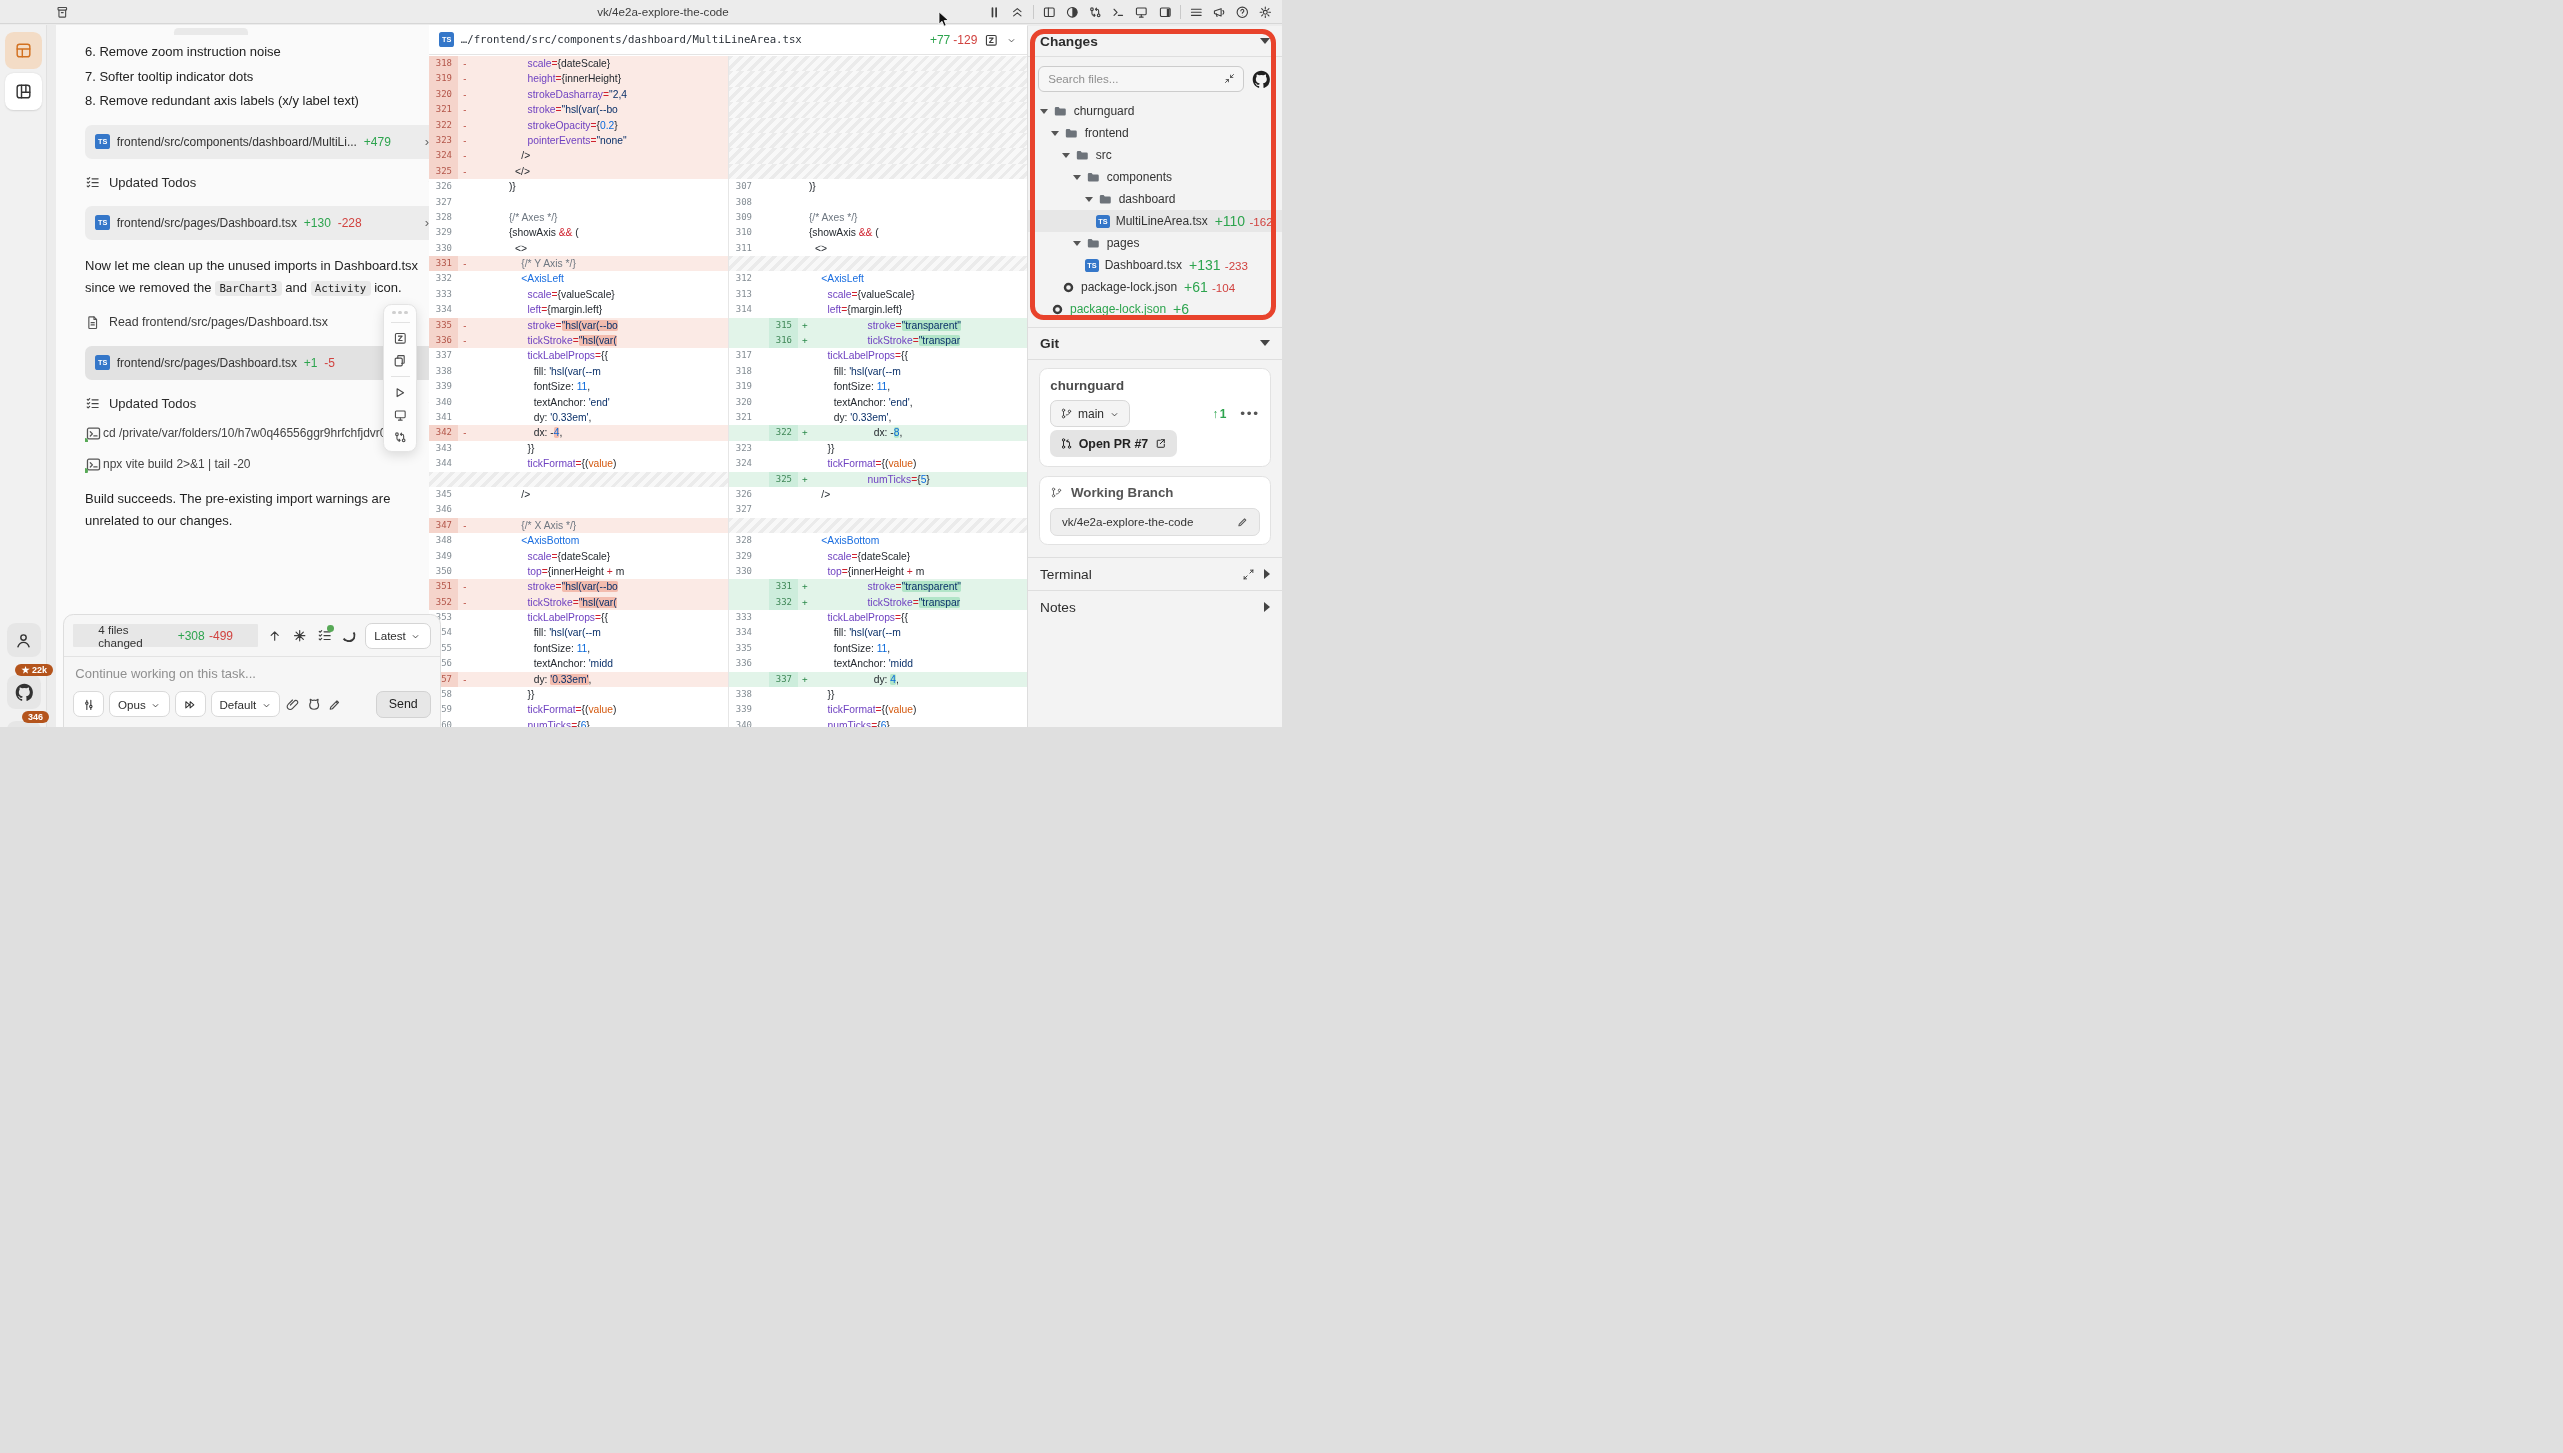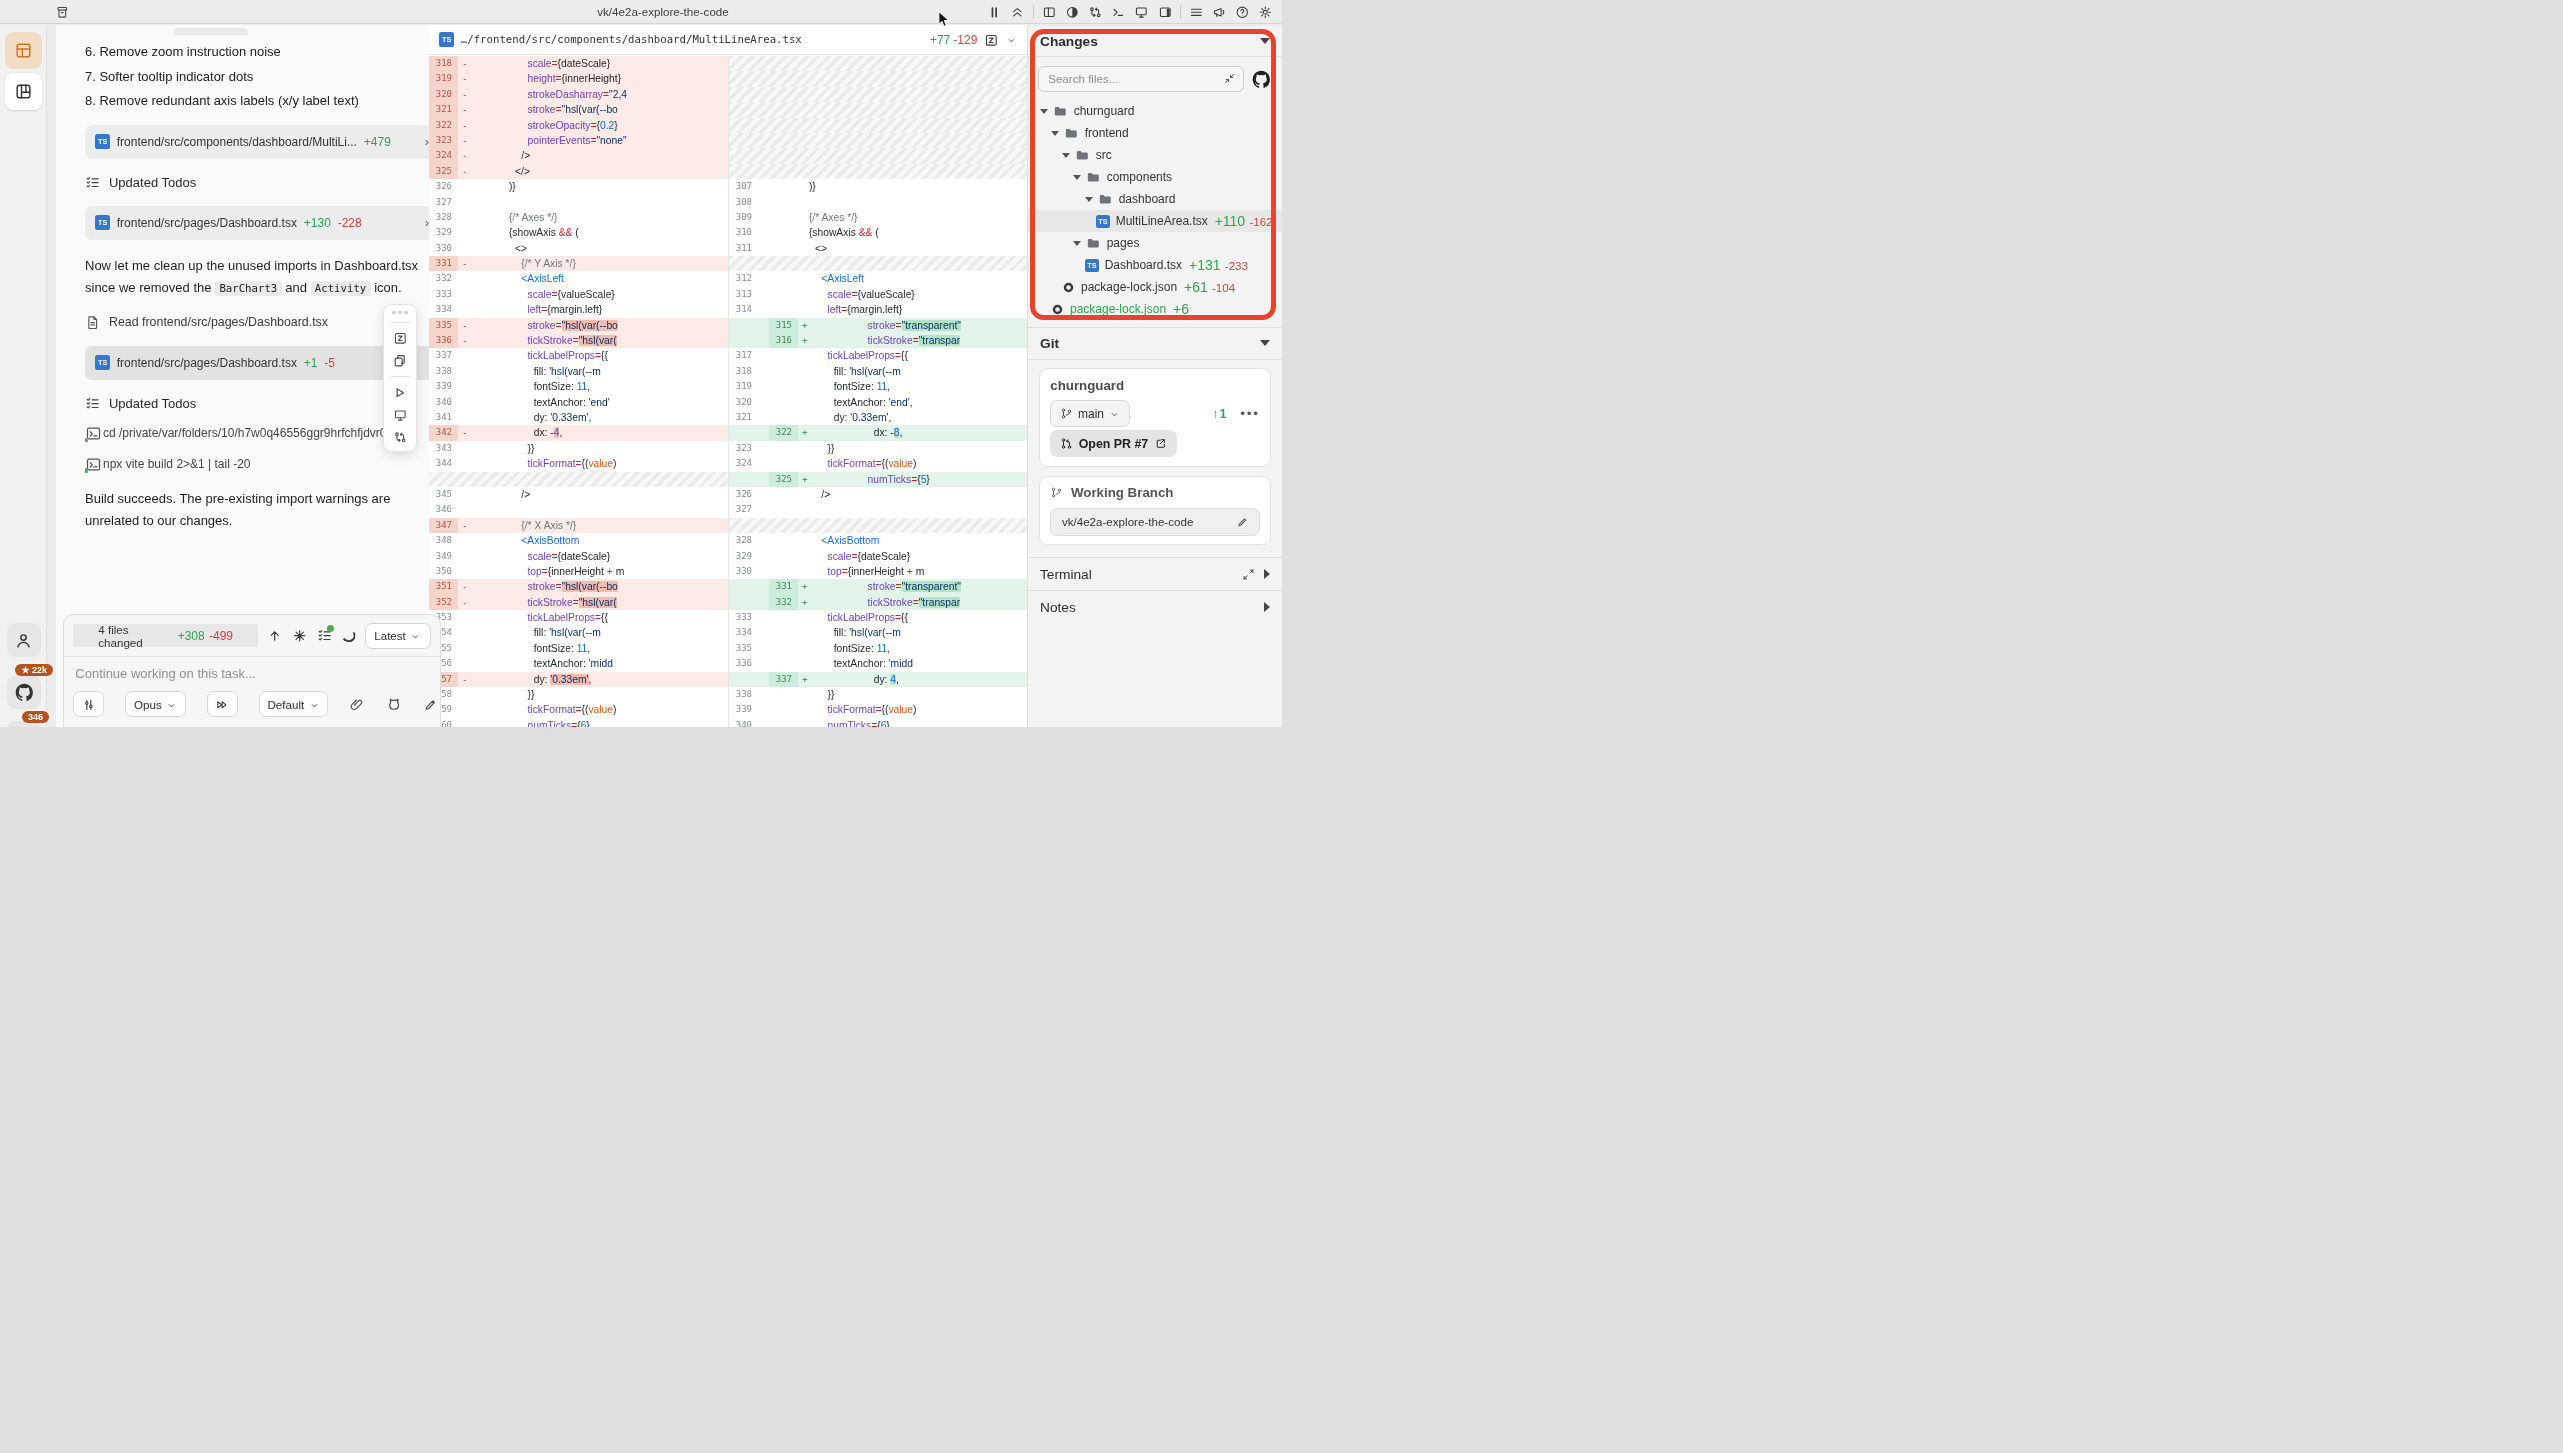--- a/index.html
+++ b/index.html
@@ -51,21 +51,21 @@
   #composer{position:absolute;left:6.9px;right:6.9px;bottom:-12px;height:125px;background:#f6f6f6;border:0.9px solid #ddd;border-radius:10.3px;z-index:25;padding:7.7px 9.4px;}
   #comp-row1{display:flex;align-items:center;gap:9.4px;}
   #files-chip{background:#e7e7e7;border-radius:1px;height:23px;display:flex;align-items:center;padding:0 25px;gap:4.3px;font-size:11.6px;color:#333;cursor:pointer;}
   #comp-row1 .cicon{color:#3d3d3d;display:flex;cursor:pointer;position:relative;}
   #comp-row1 .gdot2{position:absolute;right:-1.7px;top:-2.6px;width:6.9px;height:6.9px;border-radius:50%;background:#57a956;}
   .spinner{width:13.7px;height:13.7px;border-radius:50%;border:2.1px solid transparent;border-top-color:#3a3a3a;border-right-color:#3a3a3a;transform:rotate(100deg);}
   #latest-btn{margin-left:auto;background:#fff;border:0.9px solid #d5d5d5;border-radius:6.9px;height:26px;padding:0 8.6px;font-size:11.6px;color:#2d2d2d;display:flex;align-items:center;gap:4.3px;cursor:pointer;}
   #comp-div{height:0.9px;background:#e3e3e3;margin:7.7px -9.4px 0;}
   #comp-input{margin-top:7.7px;width:100%;border:none;background:transparent;outline:none;font-size:13px;color:#333;}
   #comp-input::placeholder{color:#8f8f8f;}
-  #comp-row2{display:flex;align-items:center;gap:21px;margin-top:8.6px;}
+  #comp-row2{display:flex;align-items:center;gap:5px;margin-top:8.6px;}
   .comp-btn{background:#fff;border:0.9px solid #d9d9d9;border-radius:6.9px;height:26px;padding:0 7.7px;font-size:11.6px;color:#2d2d2d;display:flex;align-items:center;gap:4.3px;cursor:pointer;}
   .comp-ic{color:#4a4a4a;display:flex;cursor:pointer;}
   #send-btn{margin-left:auto;background:#e7e7e7;border:0.9px solid #d2d2d2;border-radius:6.9px;height:27.4px;padding:0 12px;font-size:12.4px;color:#222;display:flex;align-items:center;cursor:pointer;}
   
   #diff{position:absolute;left:429px;top:25px;width:598px;height:702px;background:#fff;}
   #diff-head{height:30px;border-bottom:0.9px solid #e4e4e4;display:flex;align-items:center;padding:0 10.3px;gap:6.9px;}
   #diff-path{font-family:"DejaVu Sans Mono",monospace;font-size:10.7px;color:#2d333b;white-space:nowrap;overflow:hidden;}
   #diff-counts{margin-left:auto;font-size:11px;white-space:nowrap;}
   #diff-head .dhi{color:#3c3c3c;display:flex;cursor:pointer;}
   #diff-rows{position:absolute;left:0;top:31px;width:598px;height:671px;overflow:hidden;}

